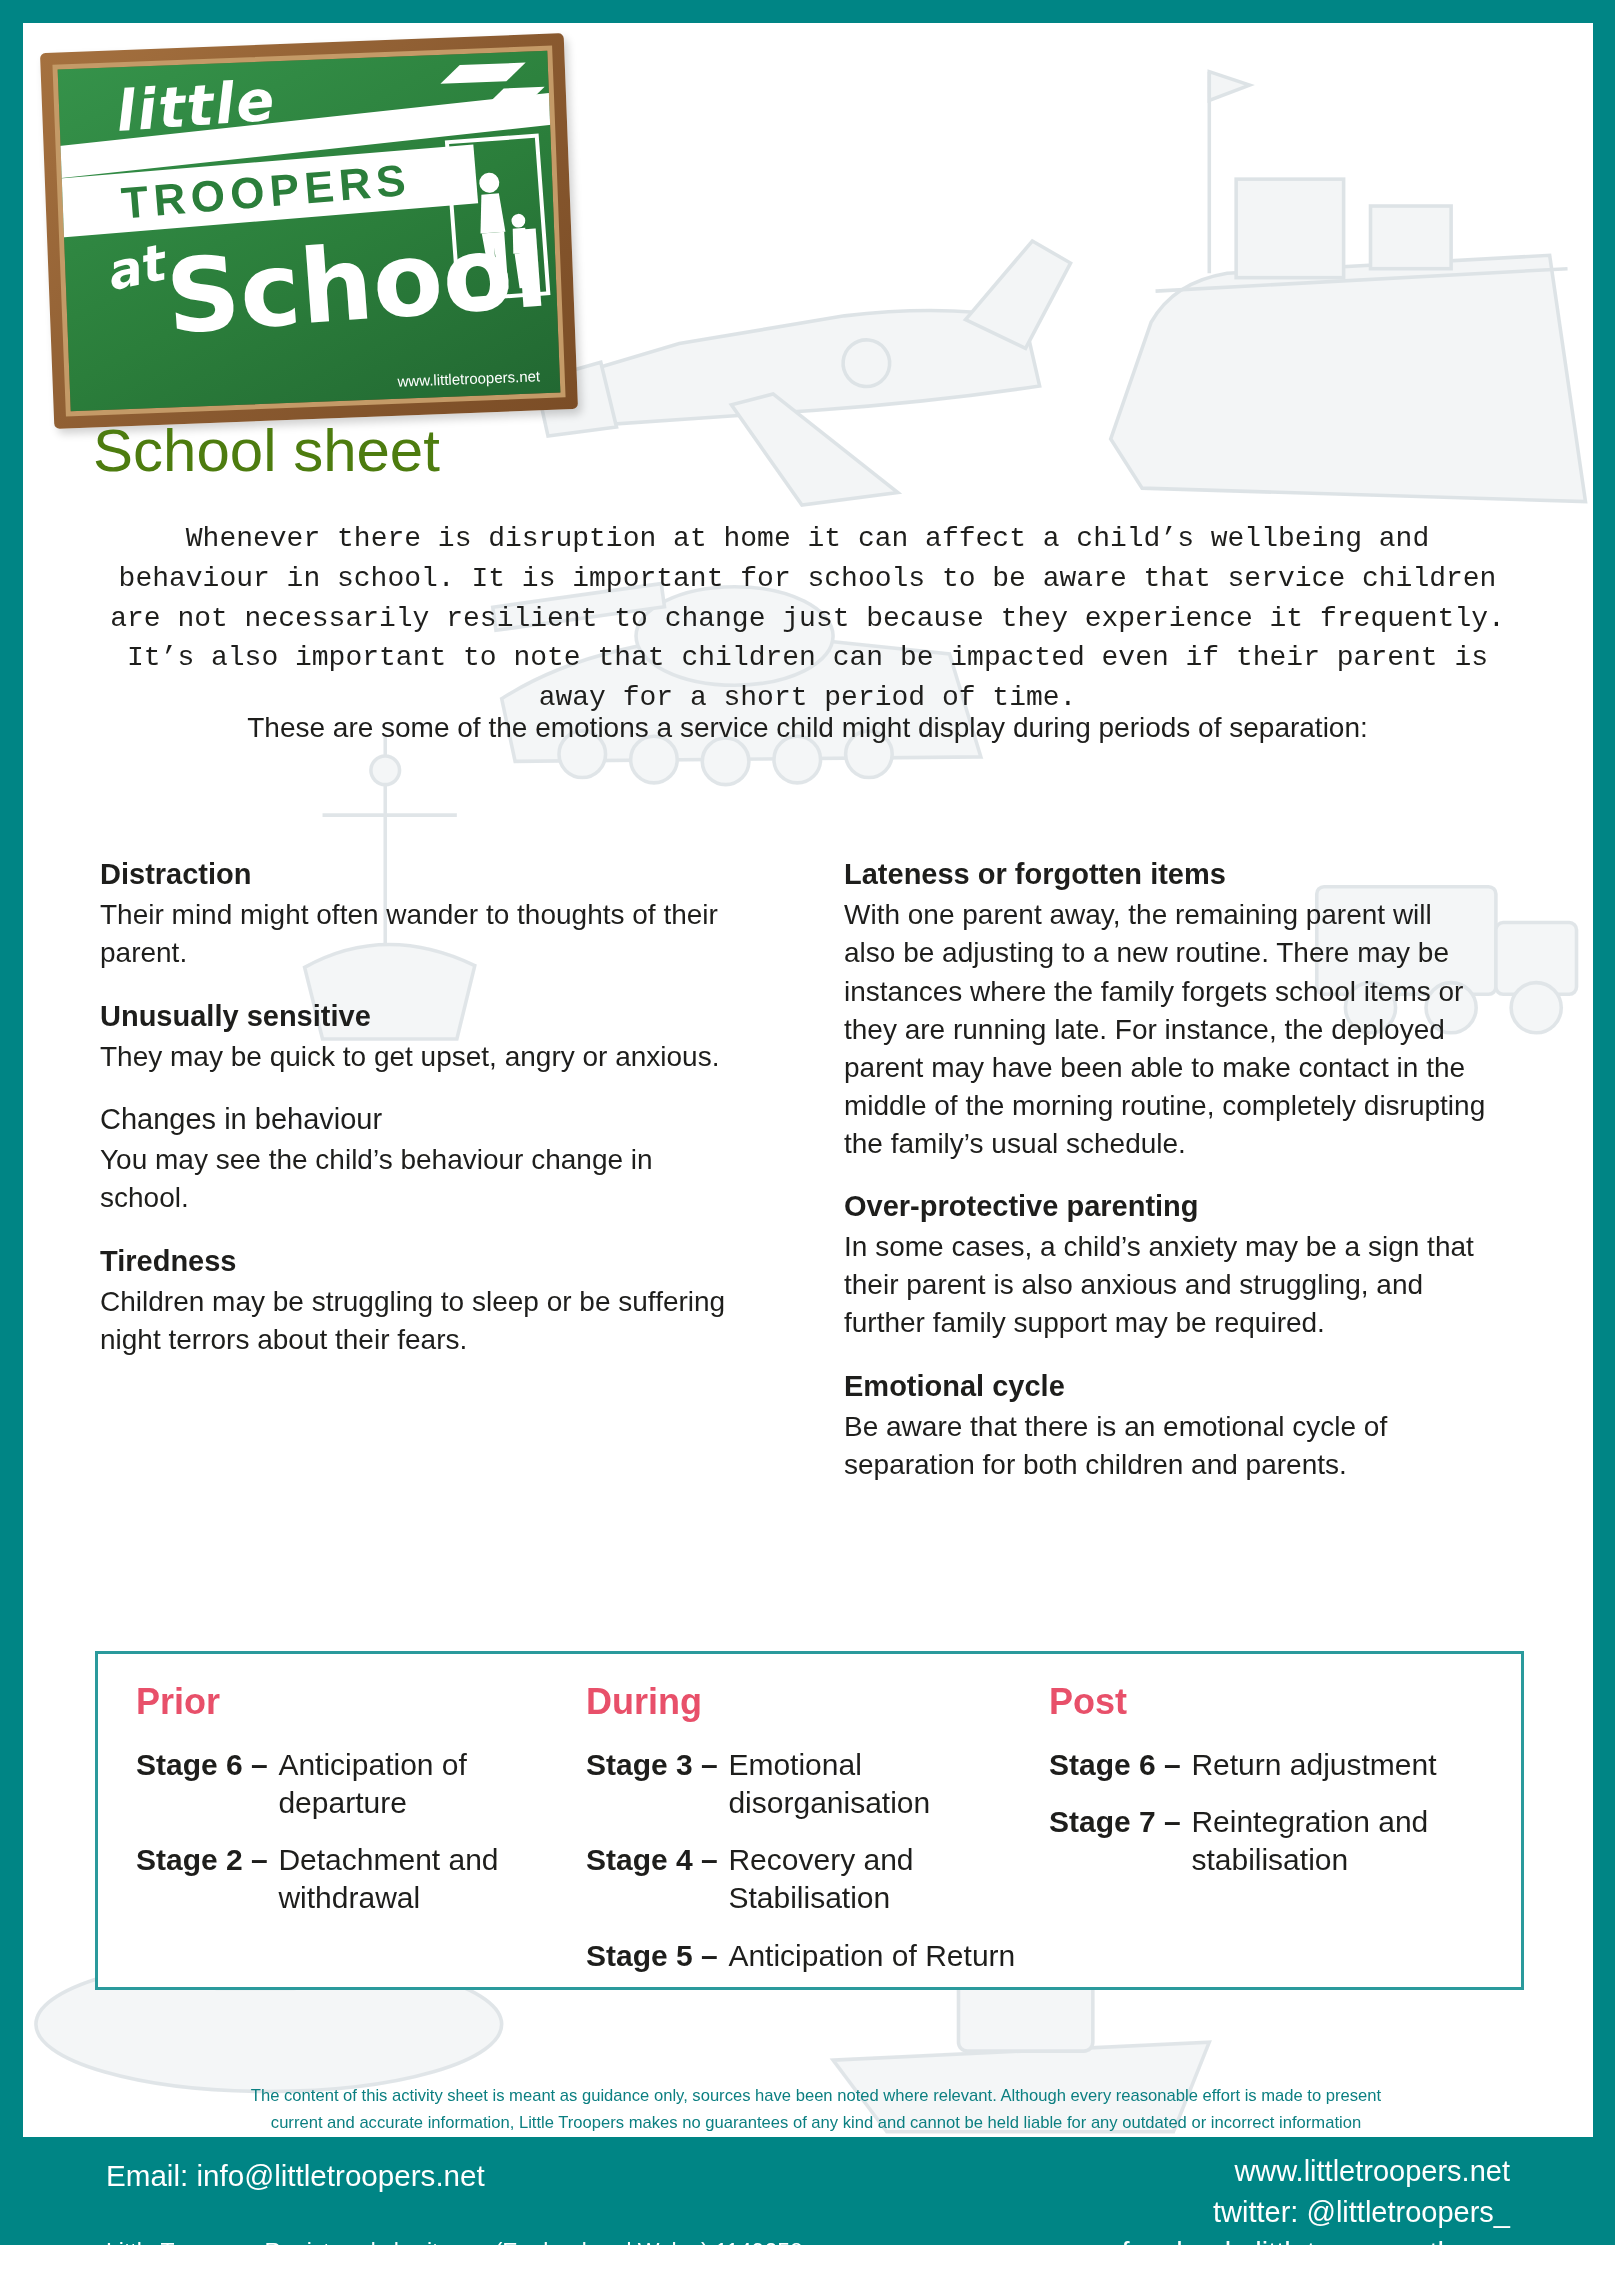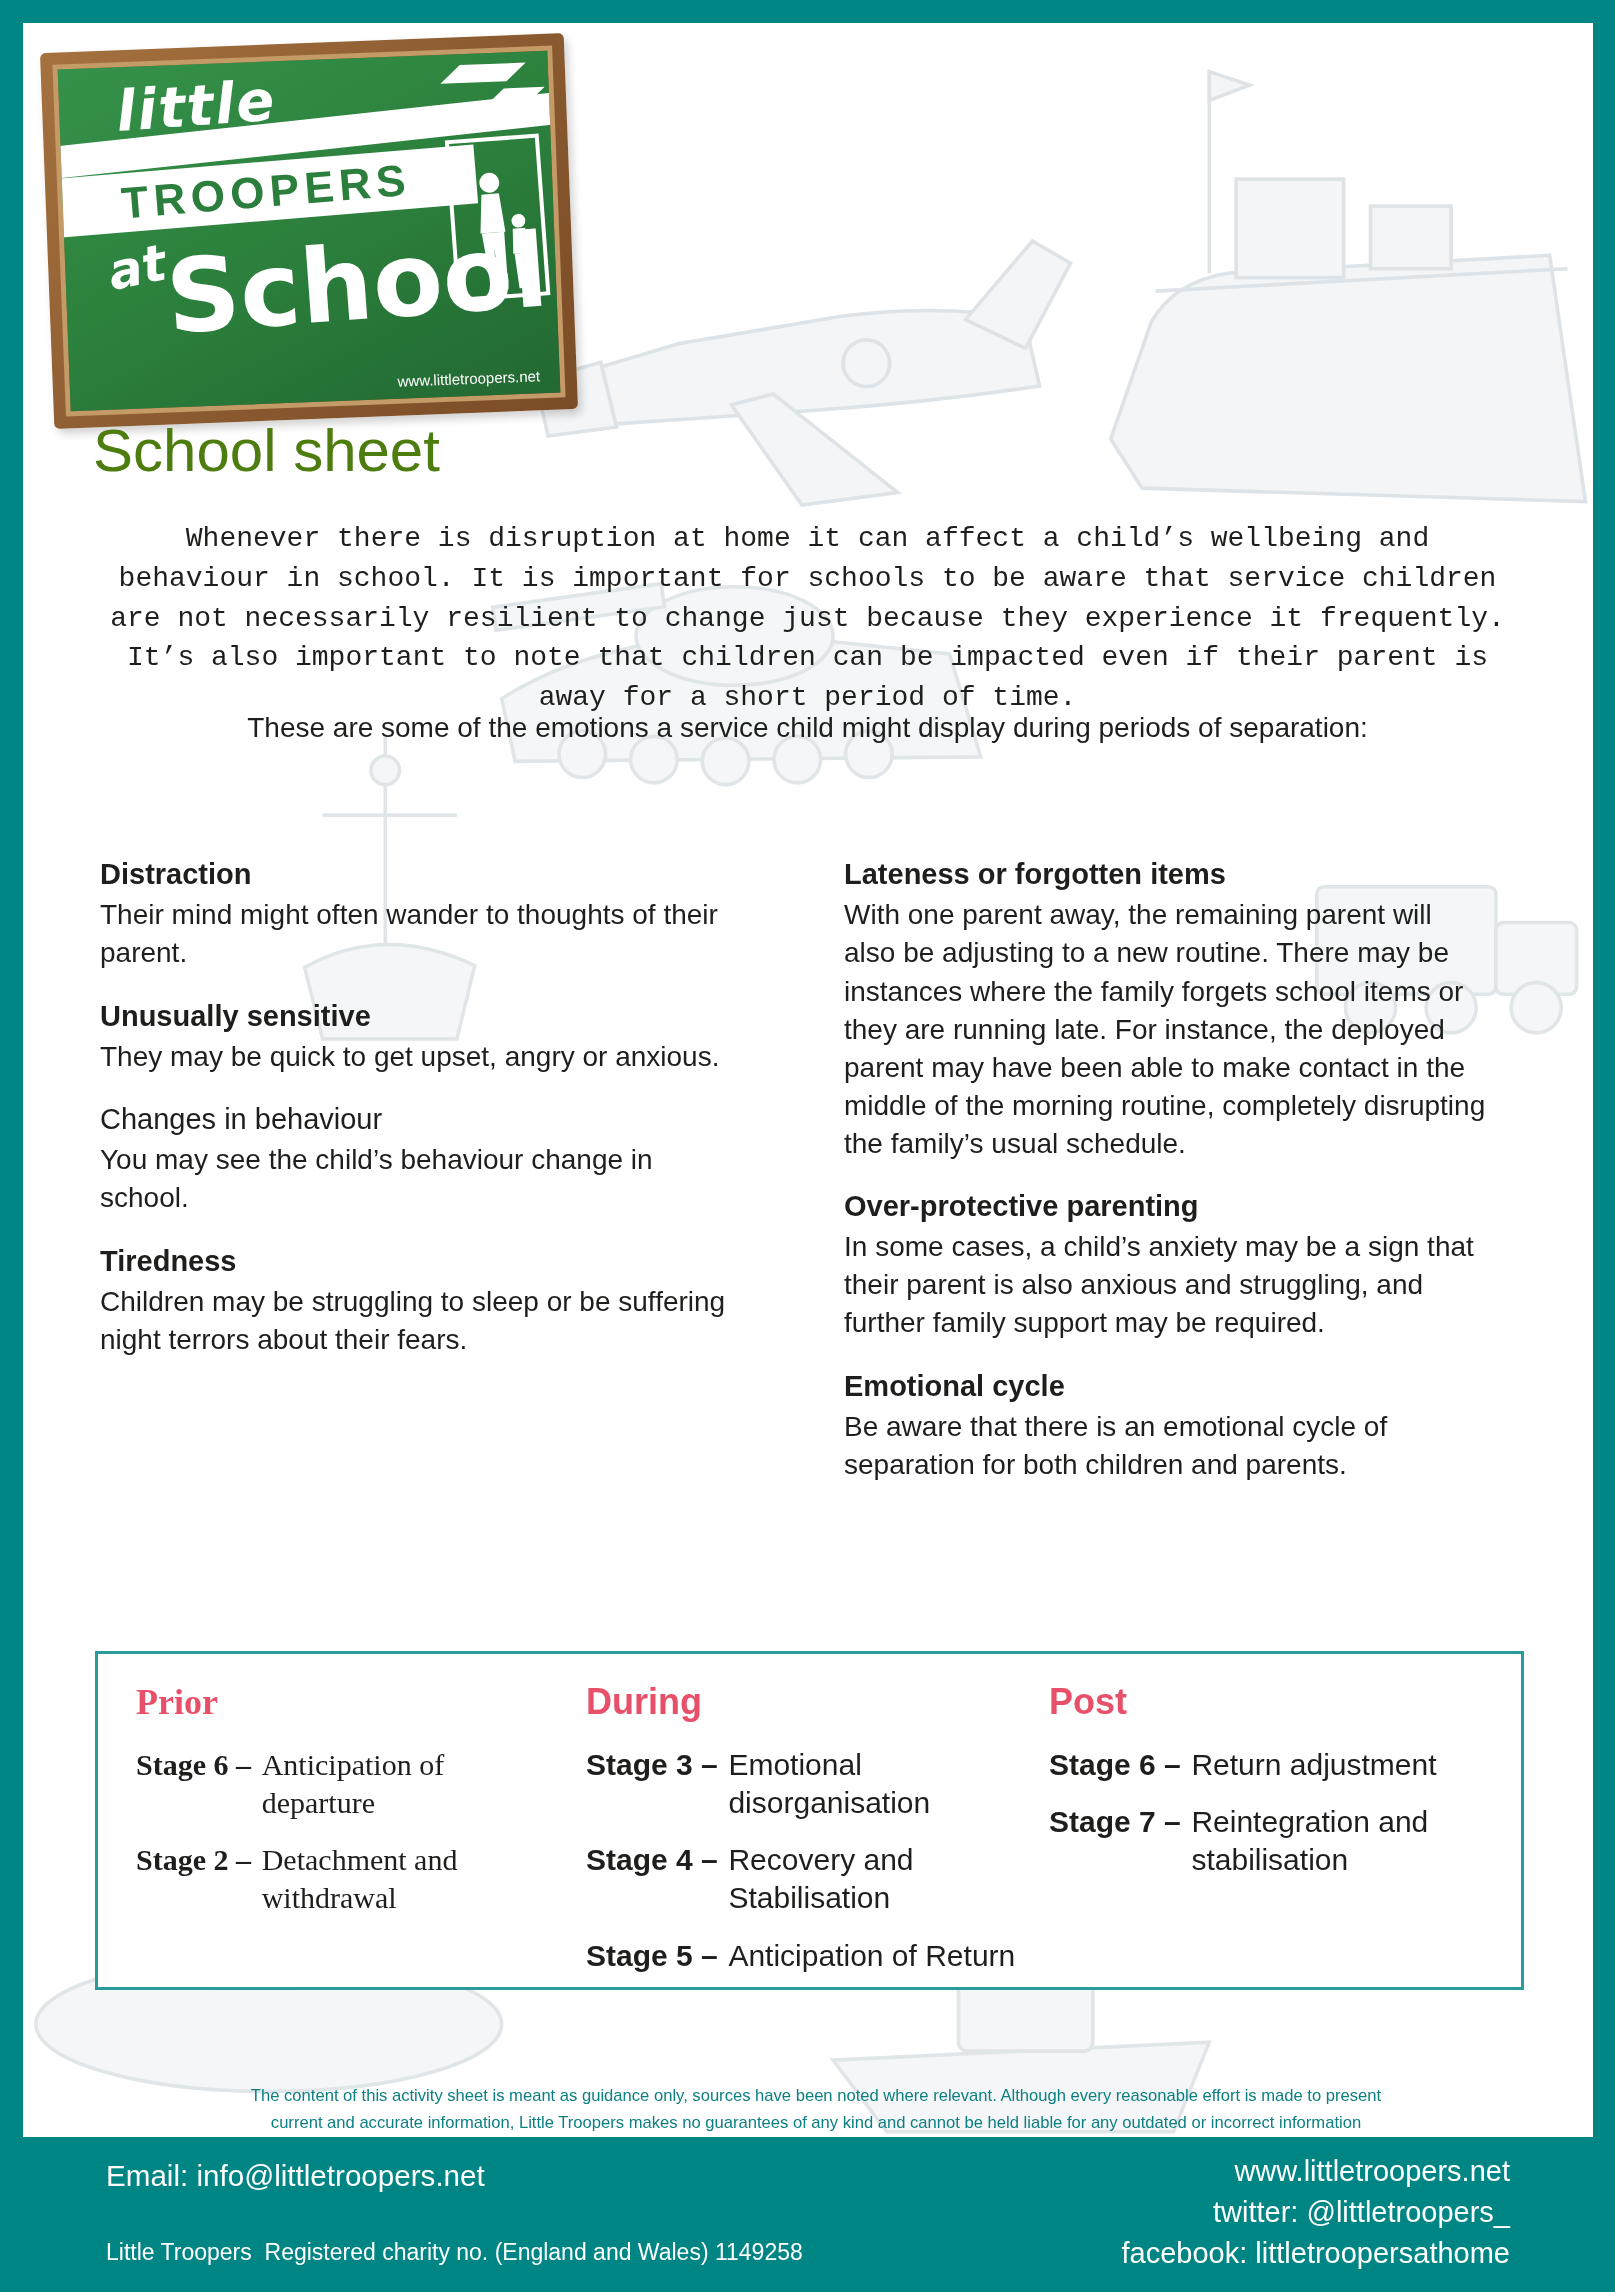--- a/index.html
+++ b/index.html
@@ -63,33 +63,33 @@
   .col{position:absolute;top:858px;}
   .col-left{left:100px;width:631px;}
   .col-right{left:844px;width:643px;}
   .emotion-heading{margin:0 0 5.4px 0;font-size:29px;font-weight:700;}
   .emotion-heading.light{font-weight:400;}
   .emotion-body{margin:0 0 27px 0;font-size:28px;line-height:1.36;}
 
   .stages-box{position:absolute;left:95px;top:1651px;width:1429px;height:339px;
     border:3.6px solid #2a9a9c;background:#fff;box-sizing:border-box;}
   .stage-group{position:absolute;top:0;}
-  .sg-0{left:38px;width:421px;font-family:Liberation Serif, serif;}
+  .sg-0{left:38px;width:421px;}
   .sg-1{left:488px;width:448px;}
   .sg-2{left:951px;width:466px;}
   .stage-heading{margin-top:27px;font-size:36px;font-weight:700;color:#e8506a;}
   .stage-items{margin-top:23px;}
   .stage-item{display:flex;gap:10.7px;margin-bottom:19.7px;font-size:30px;line-height:1.26;}
   .stage-label{font-weight:700;white-space:nowrap;}
   .stage-text{white-space:pre-line;}
 
   .disclaimer{position:absolute;left:235px;top:2074px;width:1146px;margin:8px;
     font-size:16.6px;line-height:1.65;text-align:center;color:#0b7f81;}
 
-  .footer{position:absolute;left:0;top:2137px;width:1616px;height:156px;background:#008585;
+  .footer{position:absolute;left:0;top:2137px;width:1616px;height:108px;background:#008585;
     color:#fff;}
   .footer-email{position:absolute;left:106px;top:21.5px;font-size:29.6px;}
   .footer-charity{position:absolute;left:106px;top:102px;font-size:23px;white-space:pre-wrap;}
   .footer-right{position:absolute;right:106px;top:14.3px;text-align:right;font-size:29px;line-height:41px;}
 </style>
 </head>
 <body>
 
 <div class="page">
 

